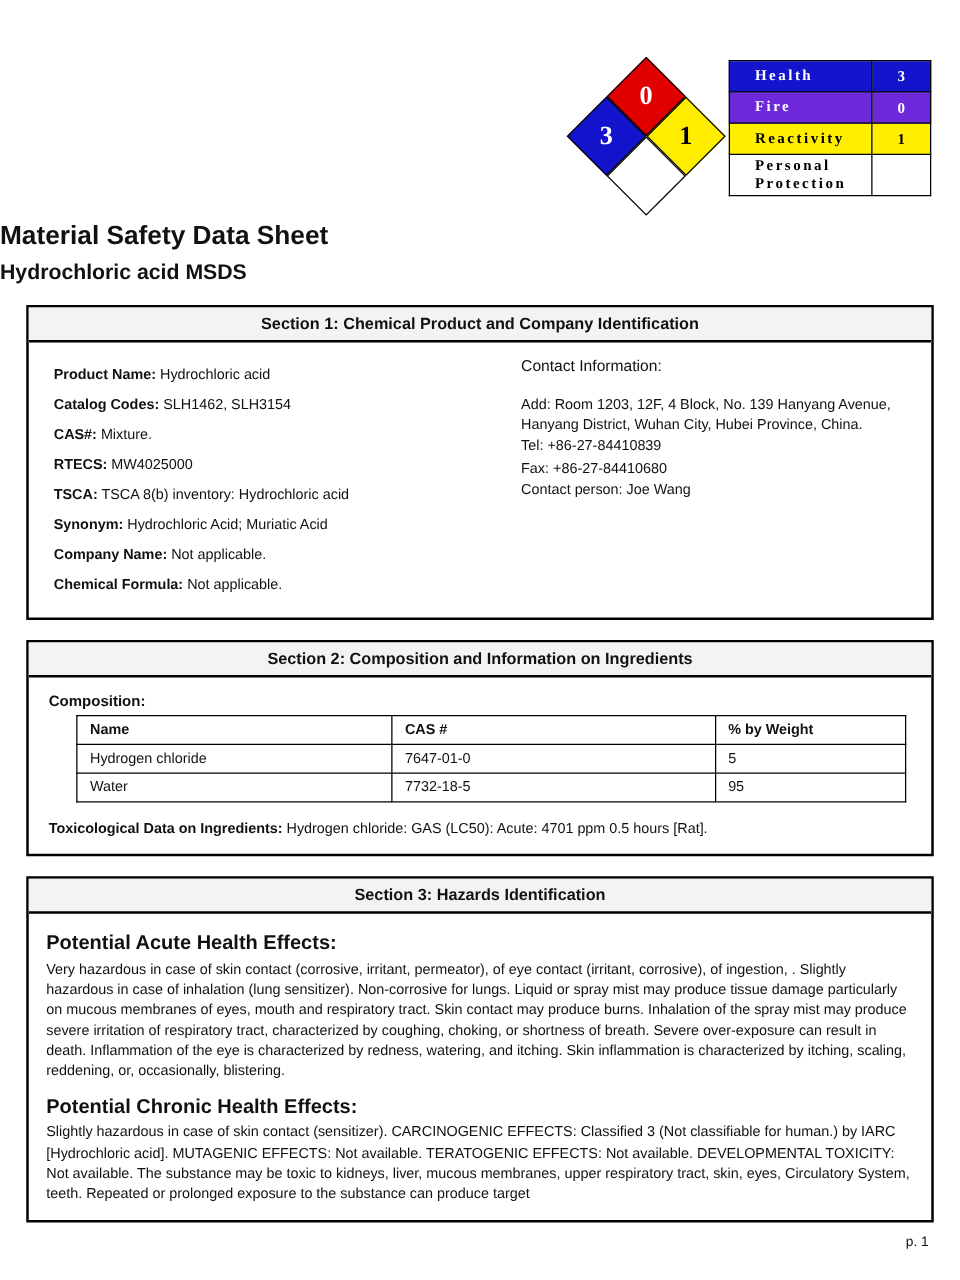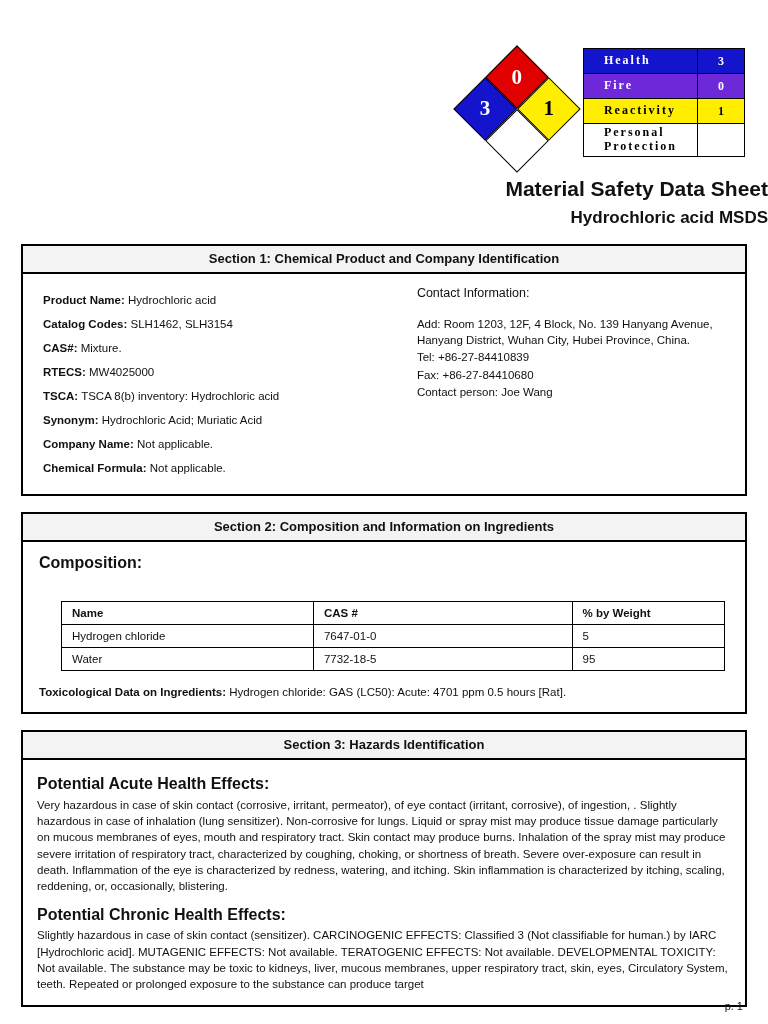--- a/index.html
+++ b/index.html
@@ -32,21 +32,21 @@
   .ratings { border-collapse: collapse; width: 113px; flex: 0 0 auto; margin-top: 3px; font-family: "Liberation Serif", serif; }
   .ratings td { border: 1px solid #000; padding: 2px 20px; font-weight: bold; font-size: 12px; height: 25px; }
   .ratings .lbl { letter-spacing: 2px; line-height: 1.15; }
   .ratings .val { width: 22px; text-align: center; }
   .r-health td { background: #1414cc; color: #fff; }
   .r-fire td { background: #6d28d9; color: #fff; }
   .r-react td { background: #ffee00; color: #000; }
   .r-pp td { background: #fff; color: #000; }
 
   
-  .titles { text-align: right; margin-top: 2px; }
+  .titles { text-align: left; margin-top: 2px; }
   .title-main { font-size: 21px; font-weight: bold; }
   .title-sub { font-size: 17px; font-weight: bold; margin-top: 7px; }
 
   
   .section { margin: 16px 21px 0; border: 2px solid #000; background: #fff; }
   .sec-head {
     text-align: center; font-weight: bold; font-size: 13px;
     padding: 5px 4px 6px; border-bottom: 2px solid #000; background: #f3f3f3;
   }
 
@@ -54,32 +54,32 @@
   .sec1-body { display: flex; padding: 2px 0 8px; }
   .sec1-left { width: 54%; padding: 6px 8px 0 20px; }
   .field { margin: 12px 0; font-size: 11.5px; }
   .fl { font-weight: bold; }
   .sec1-right { width: 46%; padding: 10px 16px 0 4px; font-size: 11.5px; }
   .contact-heading { font-size: 12.5px; margin-bottom: 17px; }
   .contact-line { margin-bottom: 2px; line-height: 1.35; }
 
   
   .sec2-body { padding: 10px 16px 12px; }
-  .comp-label { font-weight: bold; font-size: 16px; margin: 2px 0 29px; }
+  .comp-label { font-weight: bold; font-size: 12px; margin: 2px 0 4px; }
   .comp-table { border-collapse: collapse; width: calc(100% - 26px); margin-left: 22px; }
   .comp-table th, .comp-table td { border: 1px solid #000; padding: 5px 10px; text-align: left; font-size: 11.5px; }
   .comp-table th { font-weight: bold; }
   .c-name { width: 38%; } .c-cas { width: 39%; } .c-wt { width: 23%; }
   .tox { margin: 15px 0 2px; font-size: 11.5px; }
 
   
   .sec3-body { padding: 4px 14px 12px; font-size: 11.5px; line-height: 1.42; }
   .para-head { font-weight: bold; margin: 9px 0 1px; font-size: 16px; }
 
-  .footer { position: absolute; right: 25px; bottom: 12px; font-size: 11px; }
+  .footer { position: absolute; right: 25px; bottom: 24px; font-size: 11px; }
 </style>
 </head>
 <body>
 
 <div class="page">
 
   <div class="top-row">
     <div class="nfpa">
       <div class="nfpa-rot">
         <div class="nfpa-cell nfpa-fire">

